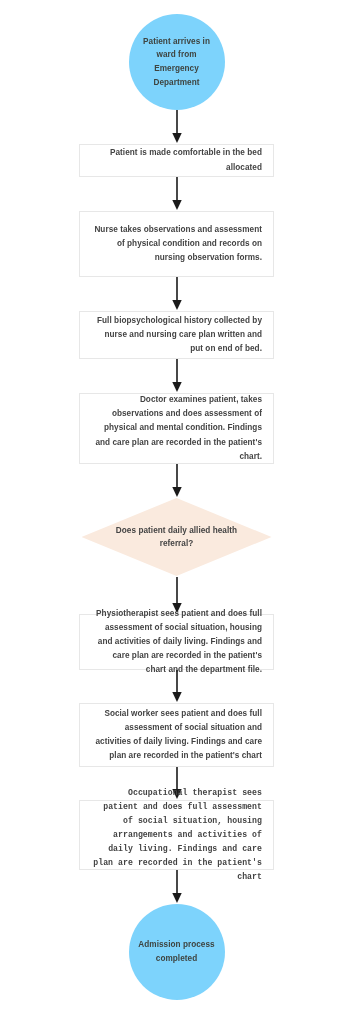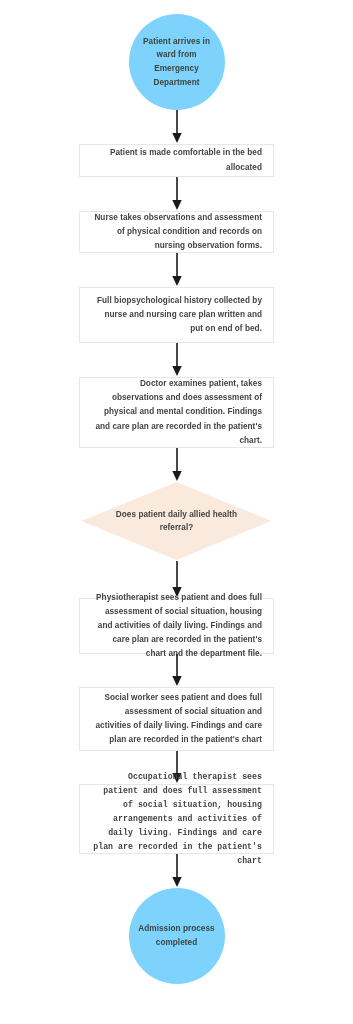--- a/index.html
+++ b/index.html
@@ -120,32 +120,32 @@
     <span class="node-text">Patient is made comfortable in the bed allocated</span>
   </div>
 
   <div class="connector" style="height:34px;">
     <svg width="14" height="34" viewBox="0 0 14 34" aria-hidden="true">
       <line x1="7" y1="0" x2="7" y2="24" stroke="#1a1a1a" stroke-width="1.6"></line>
       <polygon points="7,33 2.3,23 11.7,23" fill="#1a1a1a"></polygon>
     </svg>
   </div>
 
-  <div class="node-box" style="height:42px;">
+  <div class="node-box" style="height:66px;">
     <span class="node-text">Nurse takes observations and assessment of physical condition and records on nursing observation forms.</span>
   </div>
 
   <div class="connector" style="height:34px;">
     <svg width="14" height="34" viewBox="0 0 14 34" aria-hidden="true">
       <line x1="7" y1="0" x2="7" y2="24" stroke="#1a1a1a" stroke-width="1.6"></line>
       <polygon points="7,33 2.3,23 11.7,23" fill="#1a1a1a"></polygon>
     </svg>
   </div>
 
-  <div class="node-box" style="height:56px;">
+  <div class="node-box" style="height:48px;">
     <span class="node-text">Full biopsychological history collected by nurse and nursing care plan written and put on end of bed.</span>
   </div>
 
   <div class="connector" style="height:34px;">
     <svg width="14" height="34" viewBox="0 0 14 34" aria-hidden="true">
       <line x1="7" y1="0" x2="7" y2="24" stroke="#1a1a1a" stroke-width="1.6"></line>
       <polygon points="7,33 2.3,23 11.7,23" fill="#1a1a1a"></polygon>
     </svg>
   </div>
 

